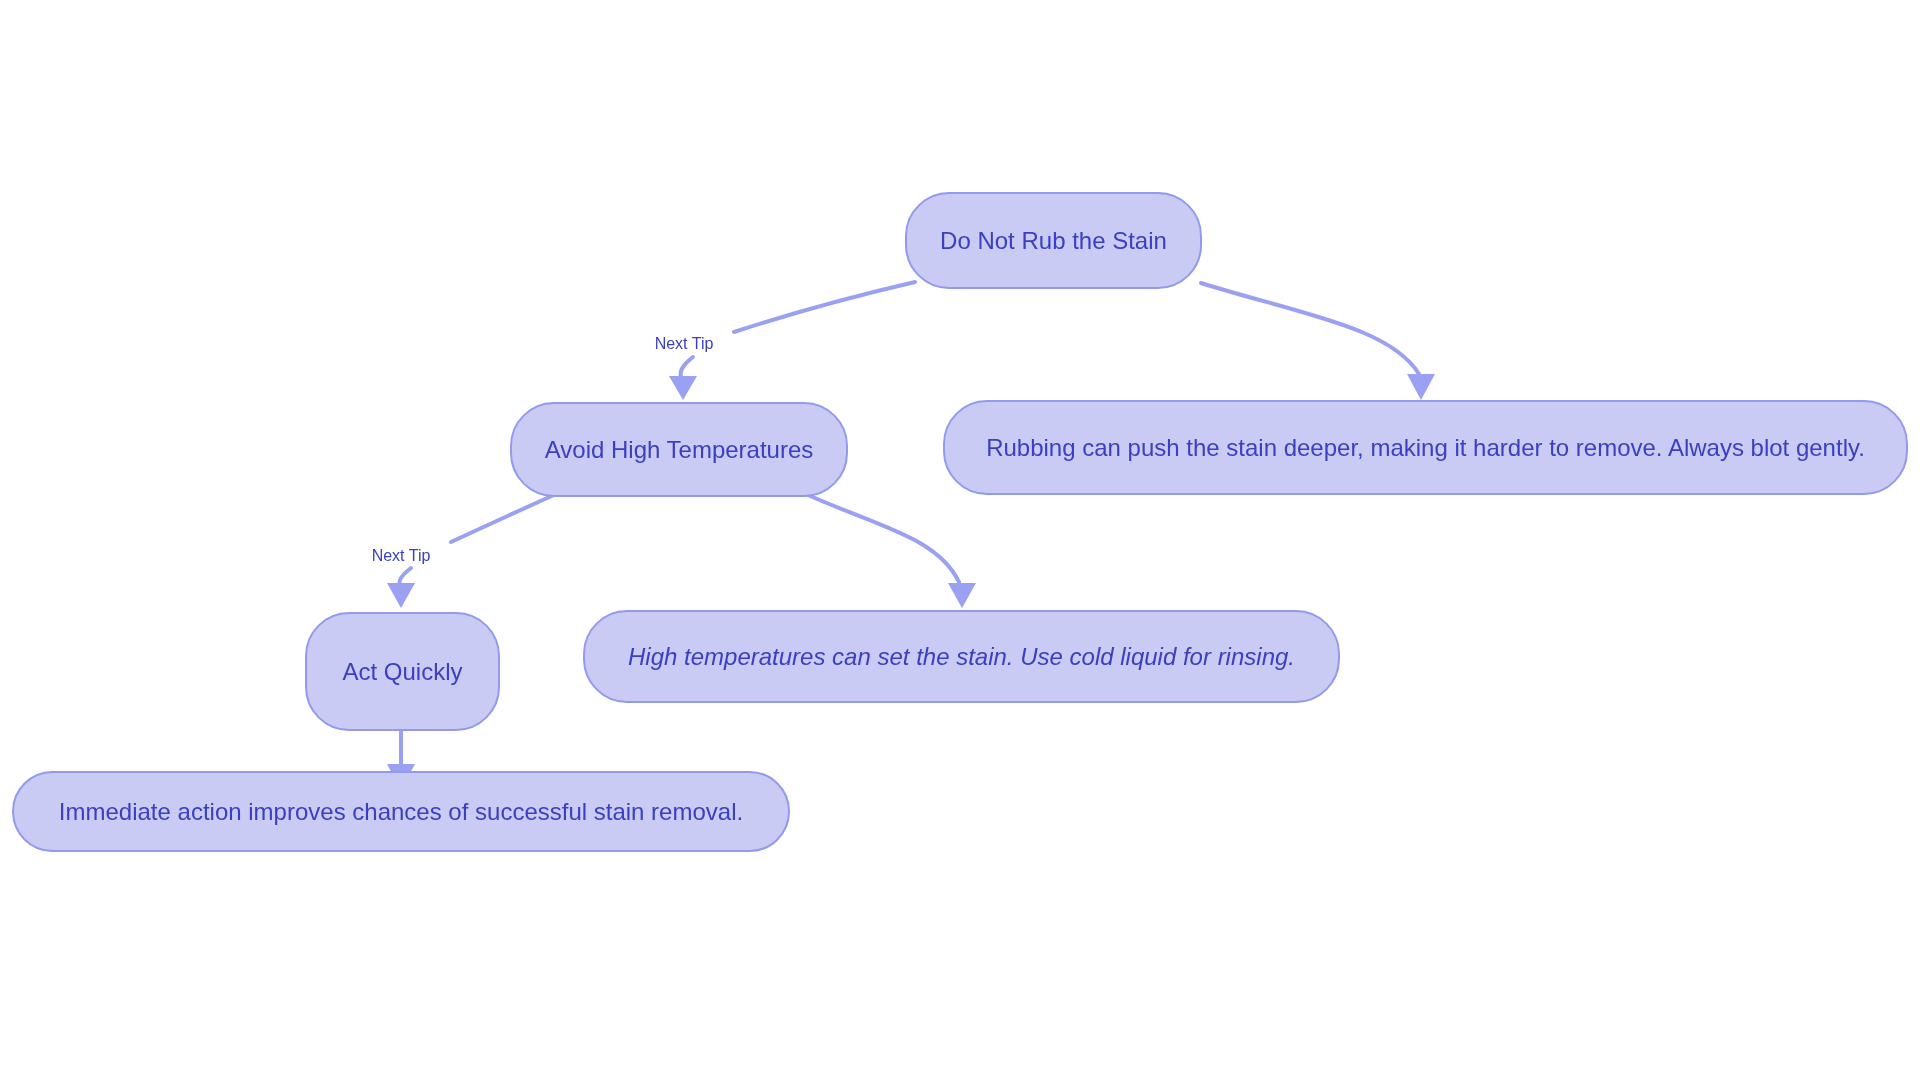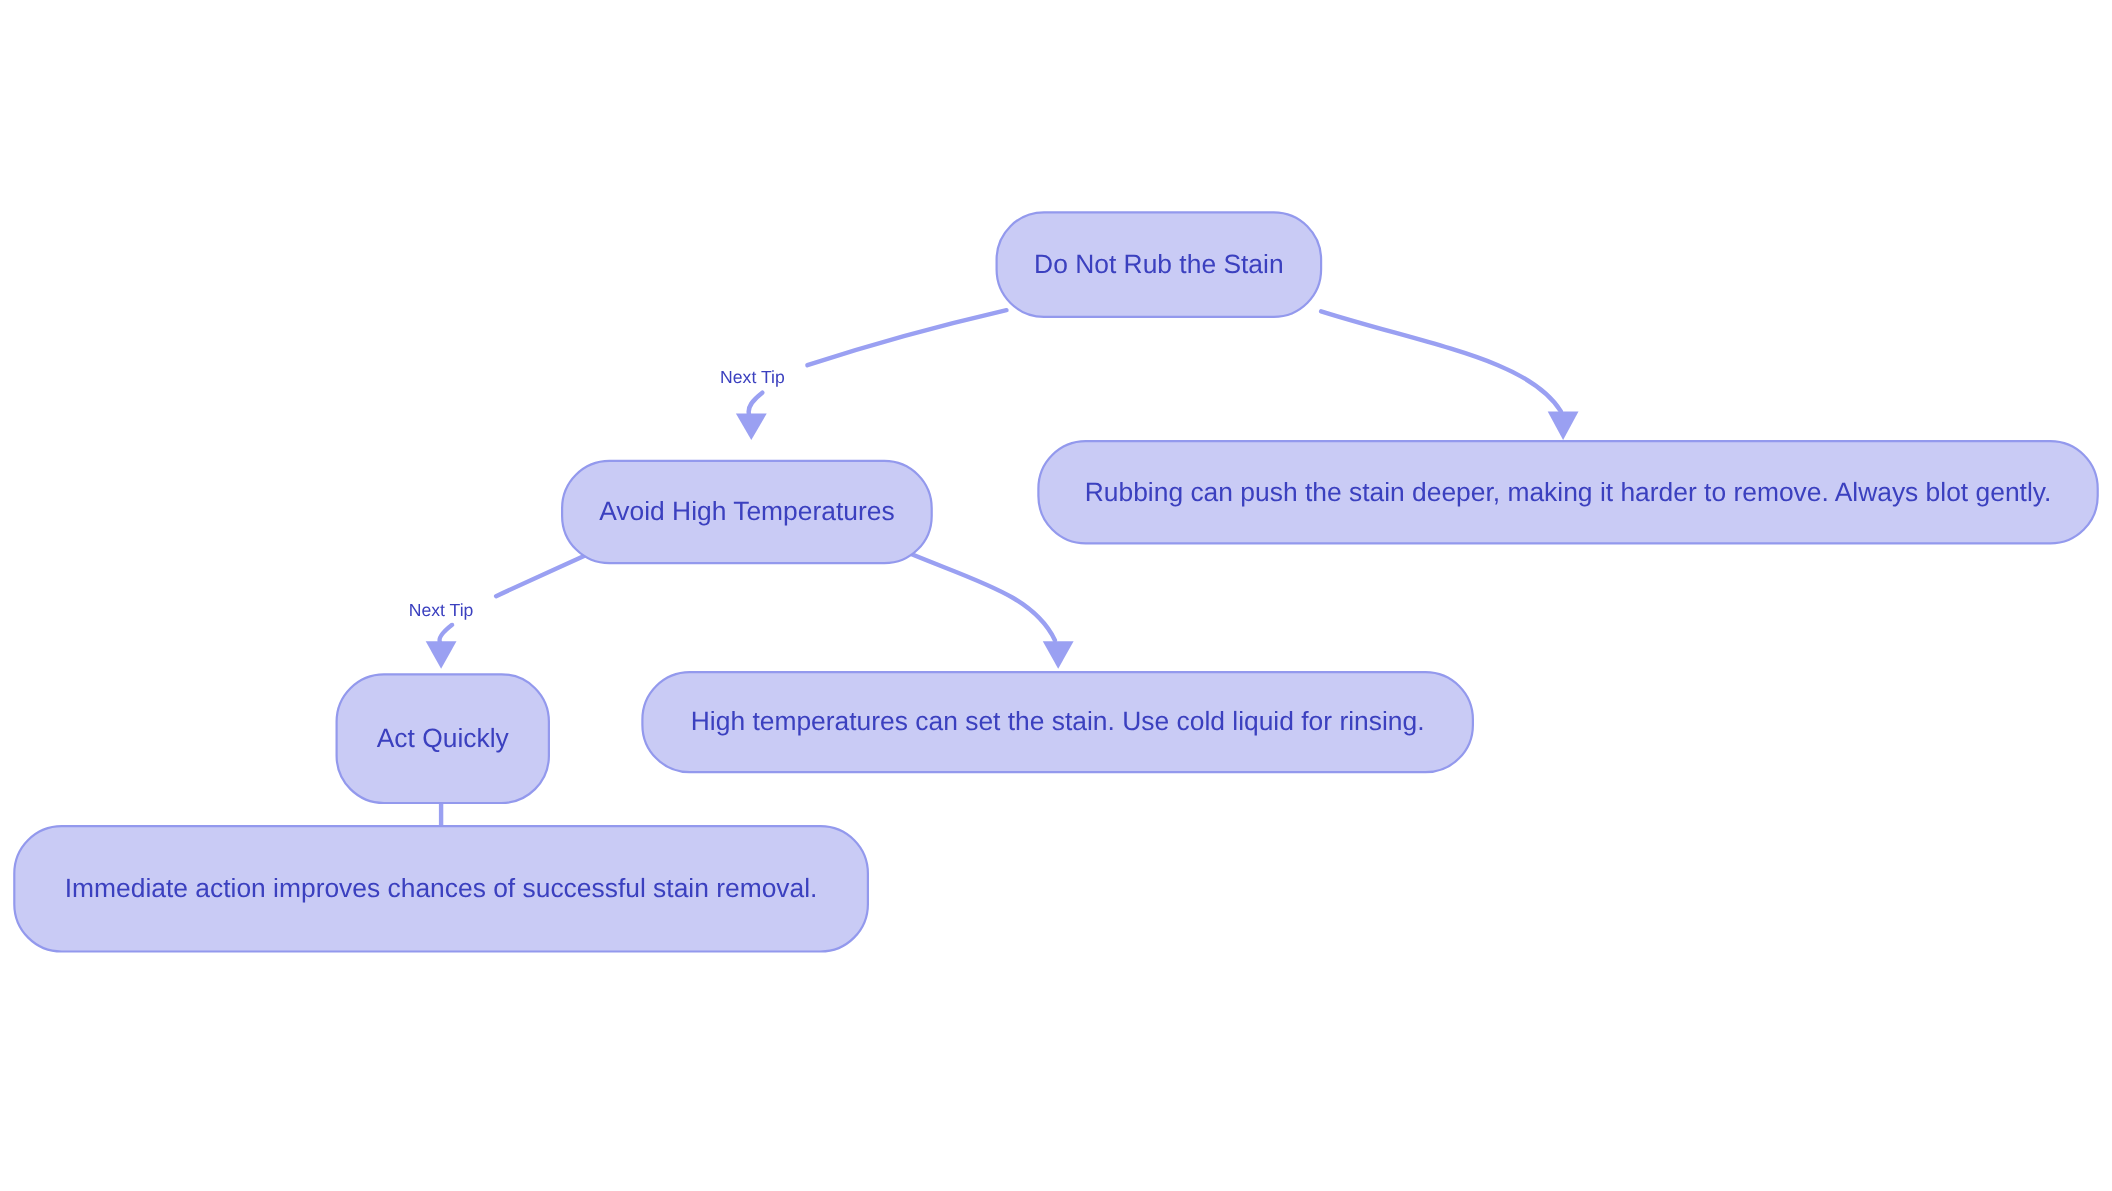--- a/index.html
+++ b/index.html
@@ -82,37 +82,37 @@
     <polygon class="arrowhead" points="962,608 948,583 976,583"></polygon>
 
     <path class="edge" d="M 401 706 L 401 764"></path>
     <polygon class="arrowhead" points="401,790 387,764 415,764"></polygon>
   </svg>
 
   <div class="node" style="left:905px;top:192px;width:297px;height:97px;">
     <span>Do Not Rub the Stain</span>
   </div>
 
-  <div class="node" style="left:510px;top:402px;width:338px;height:95px;margin-top:16px;">
+  <div class="node" style="left:510px;top:402px;width:338px;height:95px;">
     <span>Avoid High Temperatures</span>
   </div>
 
   <div class="node" style="left:943px;top:400px;width:965px;height:95px;text-align:right;">
     <span>Rubbing can push the stain deeper, making it harder to remove. Always blot gently.</span>
   </div>
 
   <div class="node" style="left:305px;top:612px;width:195px;height:119px;">
     <span>Act Quickly</span>
   </div>
 
-  <div class="node" style="left:583px;top:610px;width:757px;height:93px;">
+  <div class="node" style="left:583px;top:610px;width:757px;height:93px;font-style:italic;">
     <span>High temperatures can set the stain. Use cold liquid for rinsing.</span>
   </div>
 
-  <div class="node" style="left:12px;top:750px;width:778px;height:116px;">
+  <div class="node" style="left:12px;top:771px;width:778px;height:81px;">
     <span>Immediate action improves chances of successful stain removal.</span>
   </div>
 
   <div class="edge-label" style="left:684px;top:344px;">Next Tip</div>
 
   <div class="edge-label" style="left:401px;top:556px;">Next Tip</div>
 
 </div>
 
 </body></html>

